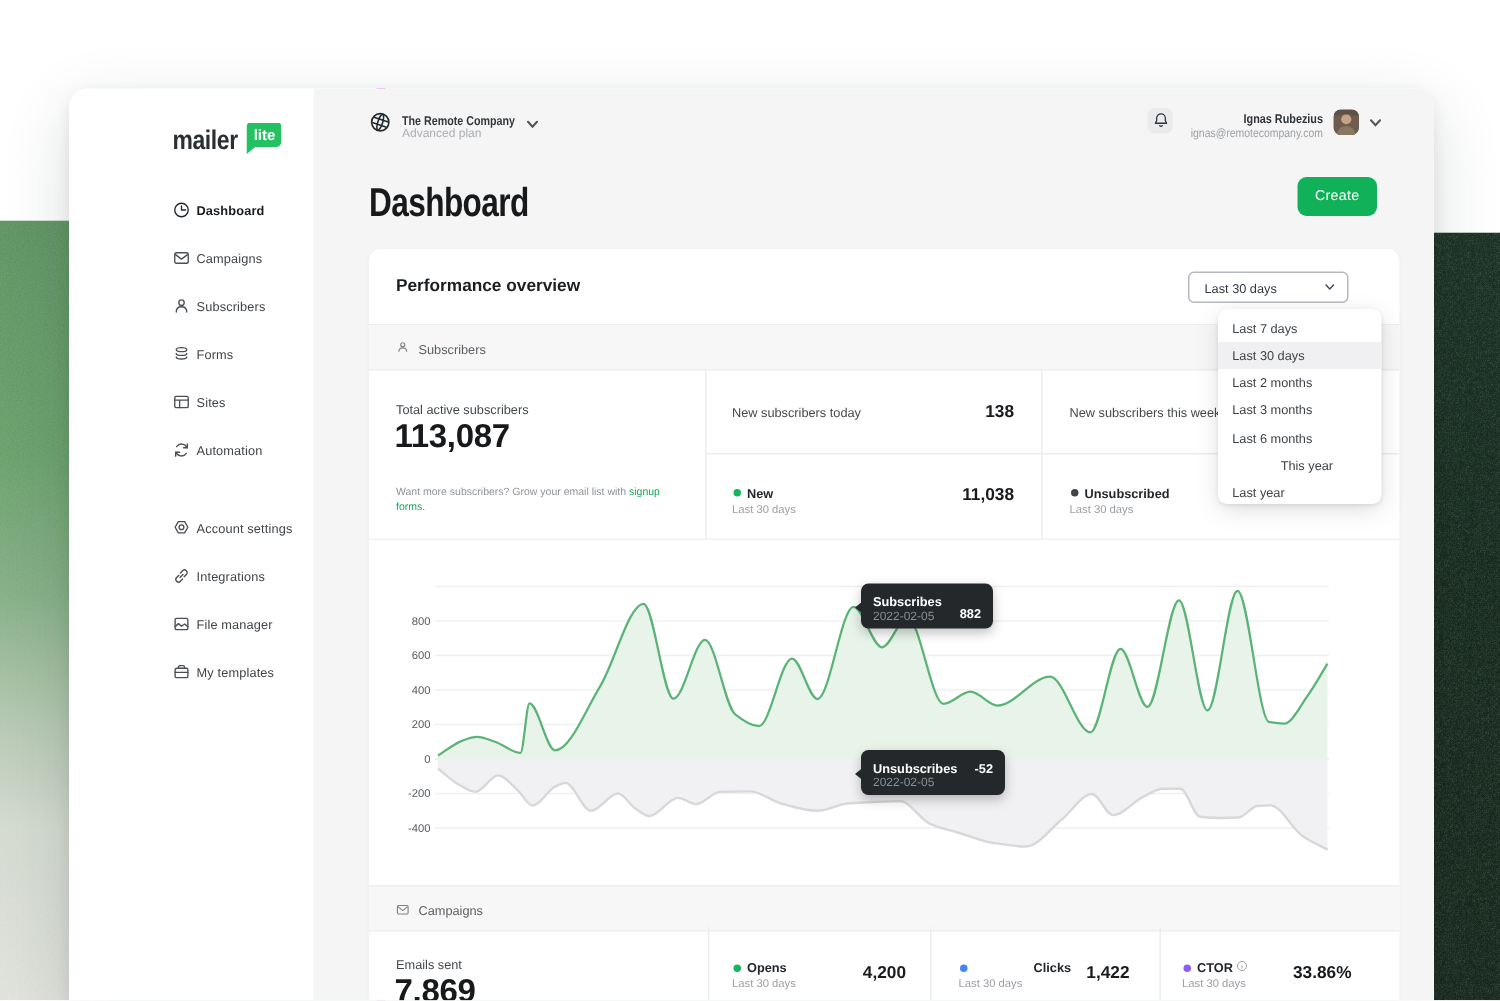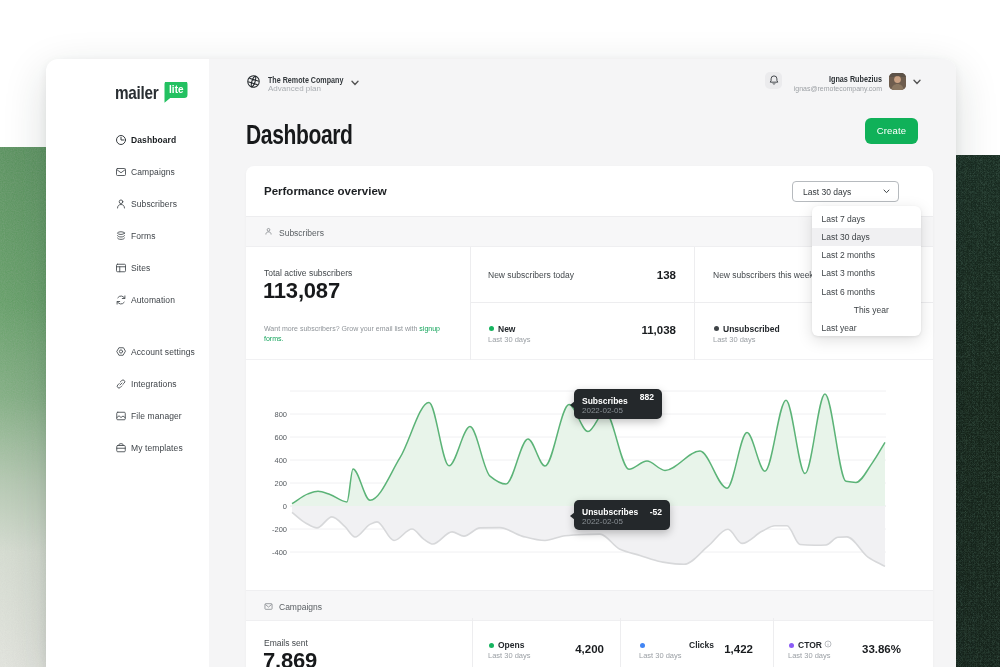--- a/index.html
+++ b/index.html
@@ -296,21 +296,21 @@
               <circle cx="12" cy="12" r="9"></circle>
               <path d="M12 11 v6 M12 7.2 v.6"></path>
             </svg>
   <div class="sub" style="left:542px;top:33px;">Last 30 days</div>
   <div class="statval" style="left:555px;top:25px;width:100px;text-align:right;">33.86%</div>
 </div>
 
 <div class="abs" style="left:328px;top:223px;width:88px;height:30px;background:#24282b;border-radius:5px;box-shadow:0 3px 8px rgba(0,0,0,.25);">
   <div class="abs" style="left:-4px;top:12px;width:0;height:0;border-top:4px solid transparent;border-bottom:4px solid transparent;border-right:5px solid #24282b;"></div>
   <div class="abs" style="left:8px;top:6.5px;font-size:8.5px;font-weight:bold;color:#fff;">Subscribes</div>
-  <div class="abs" style="right:8px;top:3px;font-size:8.5px;font-weight:bold;color:#fff;padding-left:16px;">882</div>
+  <div class="abs" style="right:8px;top:15px;font-size:8.5px;font-weight:bold;color:#fff;padding-left:16px;">882</div>
   <div class="abs" style="left:8px;top:17px;font-size:8px;color:#898f94;">2022-02-05</div>
 </div>
 <div class="abs" style="left:328px;top:334px;width:96px;height:30px;background:#24282b;border-radius:5px;box-shadow:0 3px 8px rgba(0,0,0,.25);">
   <div class="abs" style="left:-4px;top:12px;width:0;height:0;border-top:4px solid transparent;border-bottom:4px solid transparent;border-right:5px solid #24282b;"></div>
   <div class="abs" style="left:8px;top:6.5px;font-size:8.5px;font-weight:bold;color:#fff;">Unsubscribes</div>
   <div class="abs" style="right:8px;top:6.5px;font-size:8.5px;font-weight:bold;color:#fff;">-52</div>
   <div class="abs" style="left:8px;top:17px;font-size:8px;color:#898f94;">2022-02-05</div>
 </div>
 
     </div>

